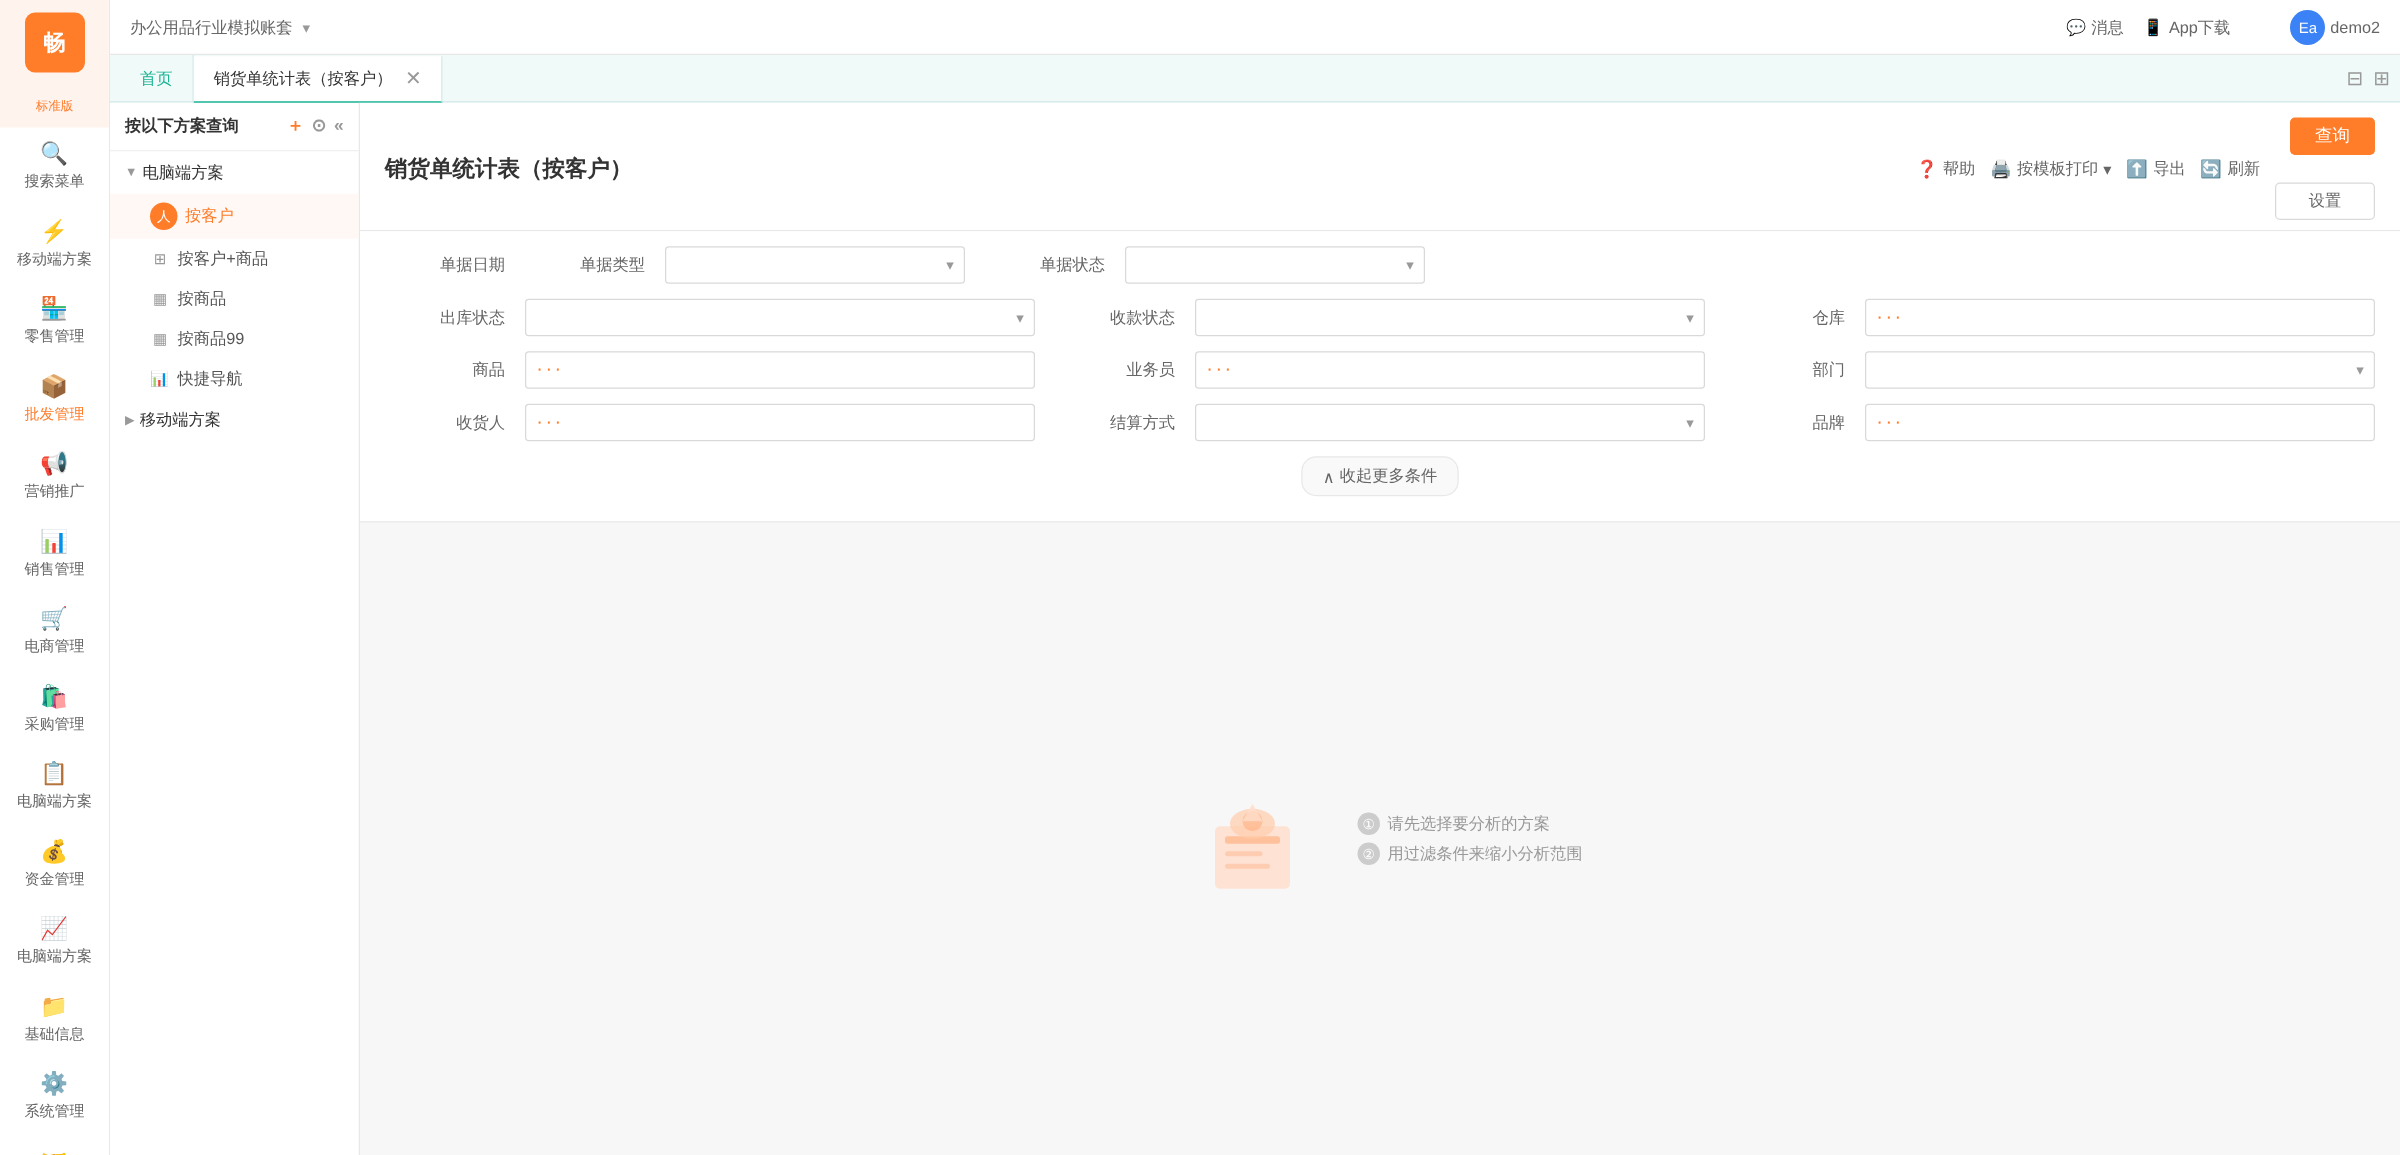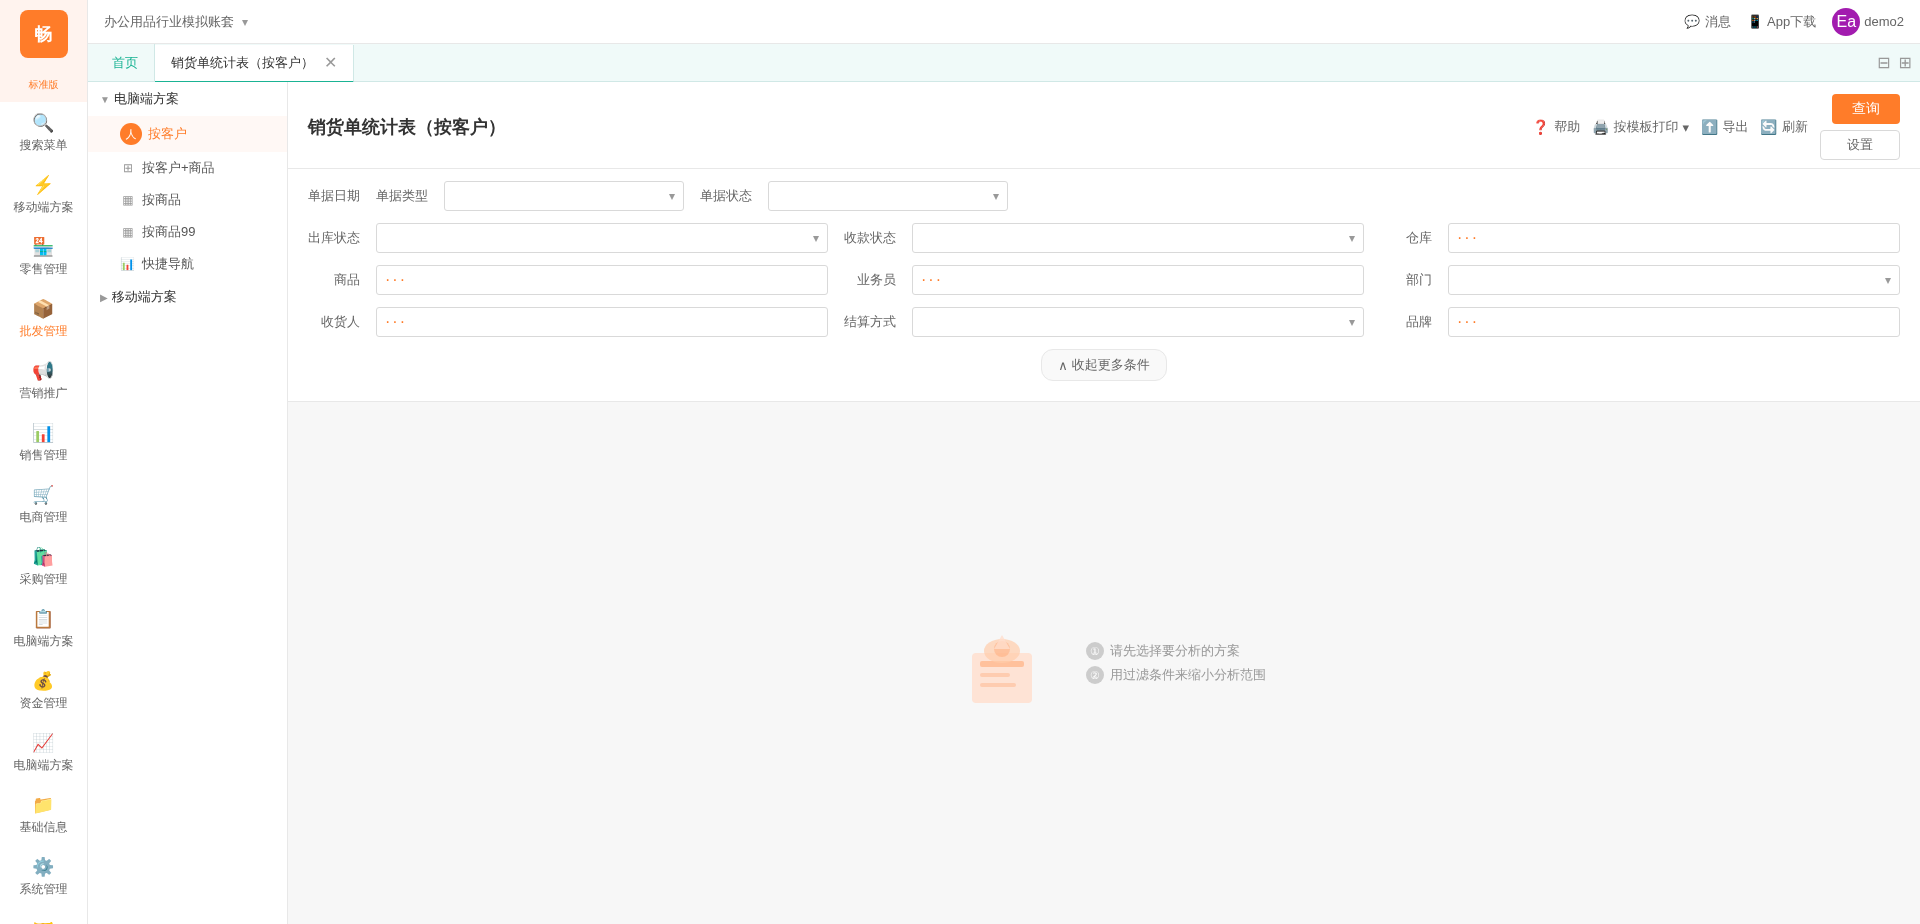--- a/index.html
+++ b/index.html
@@ -16,21 +16,21 @@
 
     
     .main { flex: 1; display: flex; flex-direction: column; height: 924px; overflow: hidden; }
 
     
     .topbar { background: #fff; border-bottom: 1px solid #e8e8e8; padding: 0 16px; display: flex; align-items: center; justify-content: space-between; height: 44px; flex-shrink: 0; }
     .topbar-left { display: flex; align-items: center; gap: 8px; color: #666; font-size: 13px; }
     .topbar-dropdown { font-size: 12px; color: #999; cursor: pointer; }
     .topbar-right { display: flex; align-items: center; gap: 16px; color: #666; font-size: 13px; }
     .topbar-right-item { display: flex; align-items: center; gap: 4px; cursor: pointer; }
-    .avatar { width: 28px; height: 28px; border-radius: 50%; background: #a21caf; display: flex; align-items: center; justify-content: center; color: white; font-size: 16px; }
+    .avatar { width: 28px; height: 28px; border-radius: 50%; background: #3b82f6; display: flex; align-items: center; justify-content: center; color: white; font-size: 12px; margin-left: 32px; }
 
     
     .tabbar { background: #f0faf9; border-bottom: 1px solid #d0e8e6; display: flex; align-items: center; padding: 0 8px; height: 38px; flex-shrink: 0; }
     .tab { padding: 0 16px; height: 38px; display: flex; align-items: center; gap: 6px; cursor: pointer; font-size: 13px; color: #666; border-right: 1px solid #d0e8e6; }
     .tab.active { background: #fff; color: #333; border-bottom: 2px solid #1ab394; margin-bottom: -2px; }
     .tab-close { font-size: 16px; color: #999; cursor: pointer; margin-left: 4px; }
     .tab-home { color: #1ab394; text-align: center; }
     .tab-expand { margin-left: auto; display: flex; gap: 8px; }
     .tab-expand-btn { cursor: pointer; color: #999; font-size: 16px; }
 
@@ -51,27 +51,27 @@
     .orange-circle { width: 22px; height: 22px; border-radius: 50%; background: #ff7c29; color: white; display: flex; align-items: center; justify-content: center; font-size: 11px; }
 
     
     .report-area { flex: 1; display: flex; flex-direction: column; overflow: hidden; background: #f7f7f7; }
     .report-header { background: #fff; padding: 12px 20px 8px; display: flex; align-items: center; justify-content: space-between; border-bottom: 1px solid #e8e8e8; }
     .report-title { font-size: 18px; font-weight: bold; color: #333; }
     .report-header-actions { display: flex; align-items: center; gap: 12px; }
     .report-action-btn { display: flex; align-items: center; gap: 4px; color: #666; font-size: 13px; cursor: pointer; }
     .report-action-btn .icon { font-size: 14px; }
     .report-query-btn { background: #ff7c29; color: white; border: none; padding: 6px 20px; border-radius: 4px; cursor: pointer; font-size: 14px; font-weight: normal; }
-    .report-setting-btn { background: white; color: #666; border: 1px solid #d9d9d9; padding: 5px 16px; border-radius: 4px; cursor: pointer; font-size: 13px; margin-top: 0; width: 80px; }
+    .report-setting-btn { background: white; color: #666; border: 1px solid #d9d9d9; padding: 5px 16px; border-radius: 4px; cursor: pointer; font-size: 13px; margin-top: 16px; width: 80px; }
 
     
     .filter-area { background: #fff; padding: 12px 20px; border-bottom: 1px solid #e8e8e8; }
     .filter-row { display: flex; align-items: center; gap: 16px; margin-bottom: 12px; }
     .filter-row:last-child { margin-bottom: 0; }
-    .filter-label { color: #666; font-size: 13px; min-width: 52px; text-align: right; flex-shrink: 0; }
+    .filter-label { color: #666; font-size: 13px; min-width: 52px; text-align: right; flex-shrink: 0; margin-left: 44px; }
     .filter-control { flex: 1; display: flex; align-items: center; gap: 8px; }
     .date-shortcuts { display: flex; align-items: center; gap: 4px; }
     .date-btn { padding: 2px 8px; border: 1px solid #d9d9d9; border-radius: 3px; cursor: pointer; font-size: 12px; color: #666; background: white; }
     .date-btn.active { background: #ff7c29; color: white; border-color: #ff7c29; }
     .date-range { font-size: 12px; color: #999; margin-left: 8px; }
     .select-field { flex: 1; height: 30px; border: 1px solid #d9d9d9; border-radius: 3px; display: flex; align-items: center; justify-content: space-between; padding: 0 8px; cursor: pointer; background: white; color: #999; font-size: 13px; }
     .select-field .dots { color: #ff7c29; font-size: 16px; letter-spacing: 2px; }
     .select-field .arrow { color: #999; font-size: 12px; }
     .collapse-btn { display: flex; align-items: center; justify-content: center; padding: 6px 16px; color: #666; font-size: 13px; cursor: pointer; gap: 4px; background: #f9f9f9; border: 1px solid #e8e8e8; border-radius: 12px; margin: 8px auto; width: fit-content; }
 
@@ -186,20 +186,28 @@
     </div>
     <div class="tab-expand">
       <span class="tab-expand-btn">⊟</span>
       <span class="tab-expand-btn">⊞</span>
     </div>
   </div>
 
   <div class="content">
 
     <div class="scheme-panel">
+      <div class="scheme-header">
+        <span>按以下方案查询</span>
+        <div class="scheme-header-actions">
+          <span class="scheme-header-btn" style="color:#ff7c29;">＋</span>
+          <span class="scheme-header-btn">⊙</span>
+          <span class="scheme-header-btn">«</span>
+        </div>
+      </div>
 
       <div class="scheme-group">
         <div class="scheme-group-title">
           <span class="arrow">▼</span>
           <span>电脑端方案</span>
         </div>
         <div class="scheme-group-item active">
           <div class="orange-circle">人</div>
           <span>按客户</span>
         </div>

